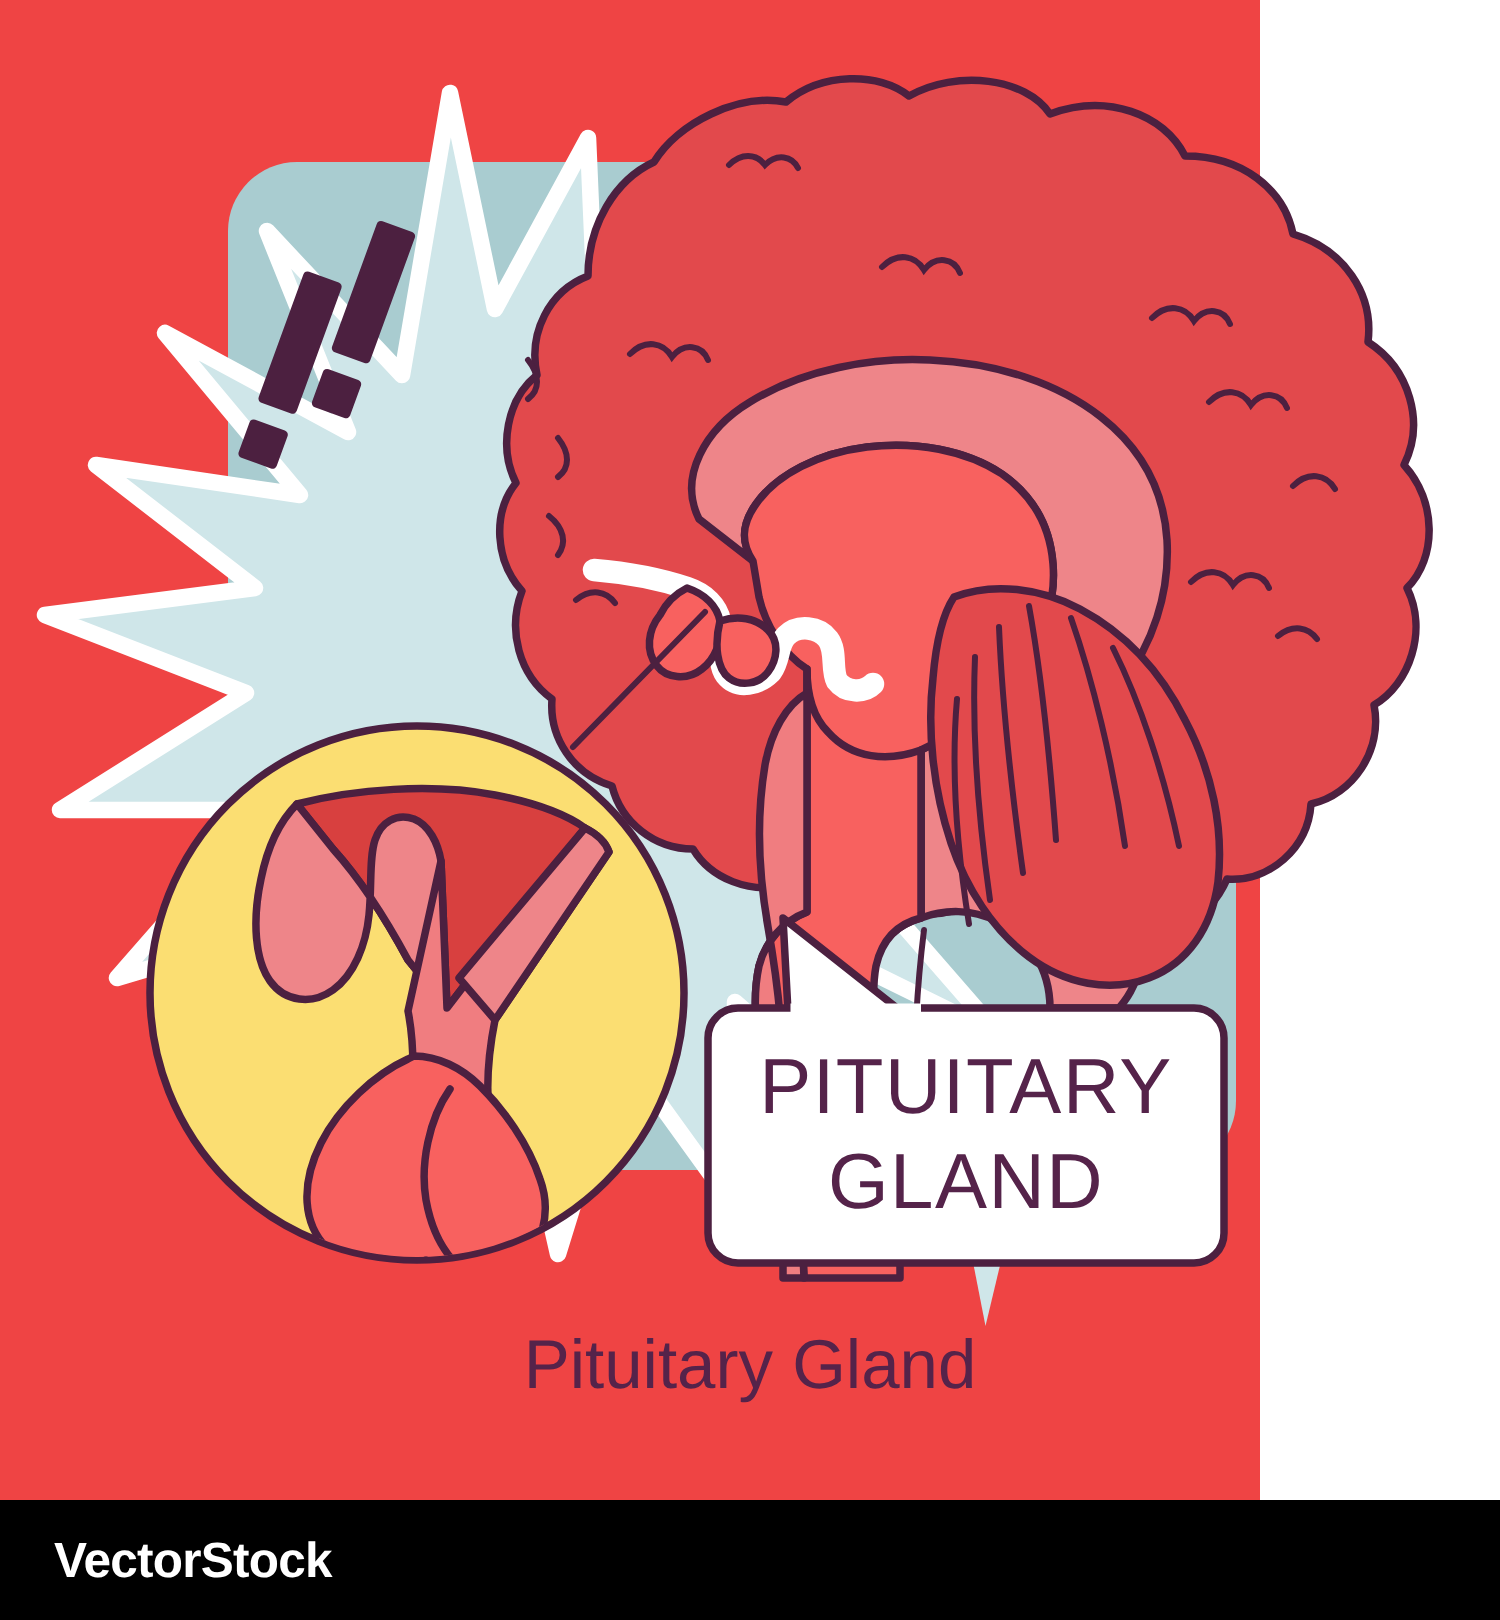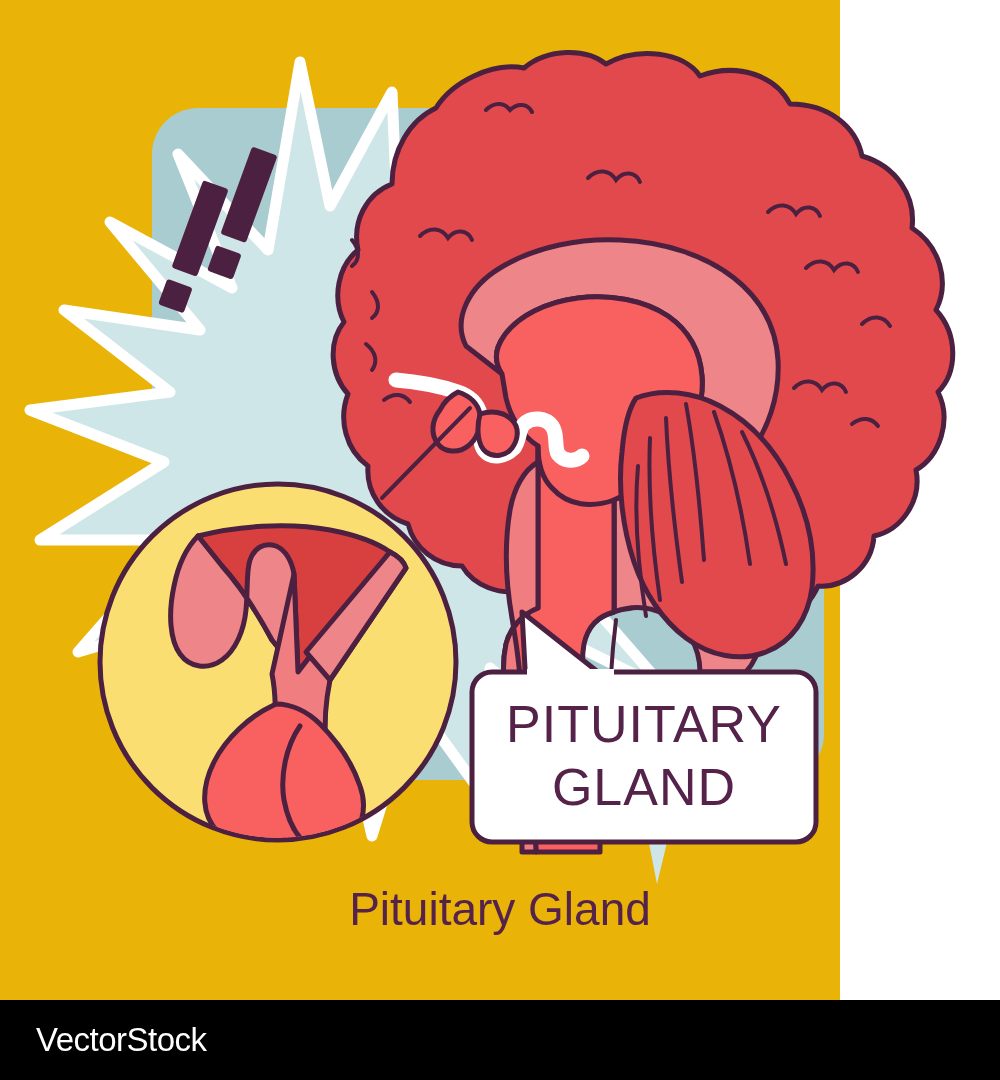--- a/index.html
+++ b/index.html
@@ -11,21 +11,21 @@
     width: 1000px;
     height: 1080px;
     font-family: "Liberation Sans", sans-serif;
     overflow: hidden;
     position: relative;
   }
   #stage {
     position: relative;
     width: 840px;
     height: 1080px;
-    background: #eab308;
+    background: #ef4444;
   }
   #illustration {
     position: absolute;
     left: 0;
     top: 0;
     width: 1000px;
     height: 1000px;
     display: block;
   }
   .footer-bar {
@@ -36,21 +36,21 @@
     height: 80px;
     background: #000000;
     color: #ffffff;
   }
   .footer-brand {
     position: absolute;
     left: 36px;
     top: 50%;
     transform: translateY(-50%);
     font-size: 33px;
-    font-weight: normal;
+    font-weight: bold;
     letter-spacing: -0.5px;
     font-family: "Liberation Sans", sans-serif;
     color: #ffffff;
     white-space: nowrap;
   }
   .footer-url {
     position: absolute;
     right: 30px;
     top: 50%;
     transform: translateY(-50%);

